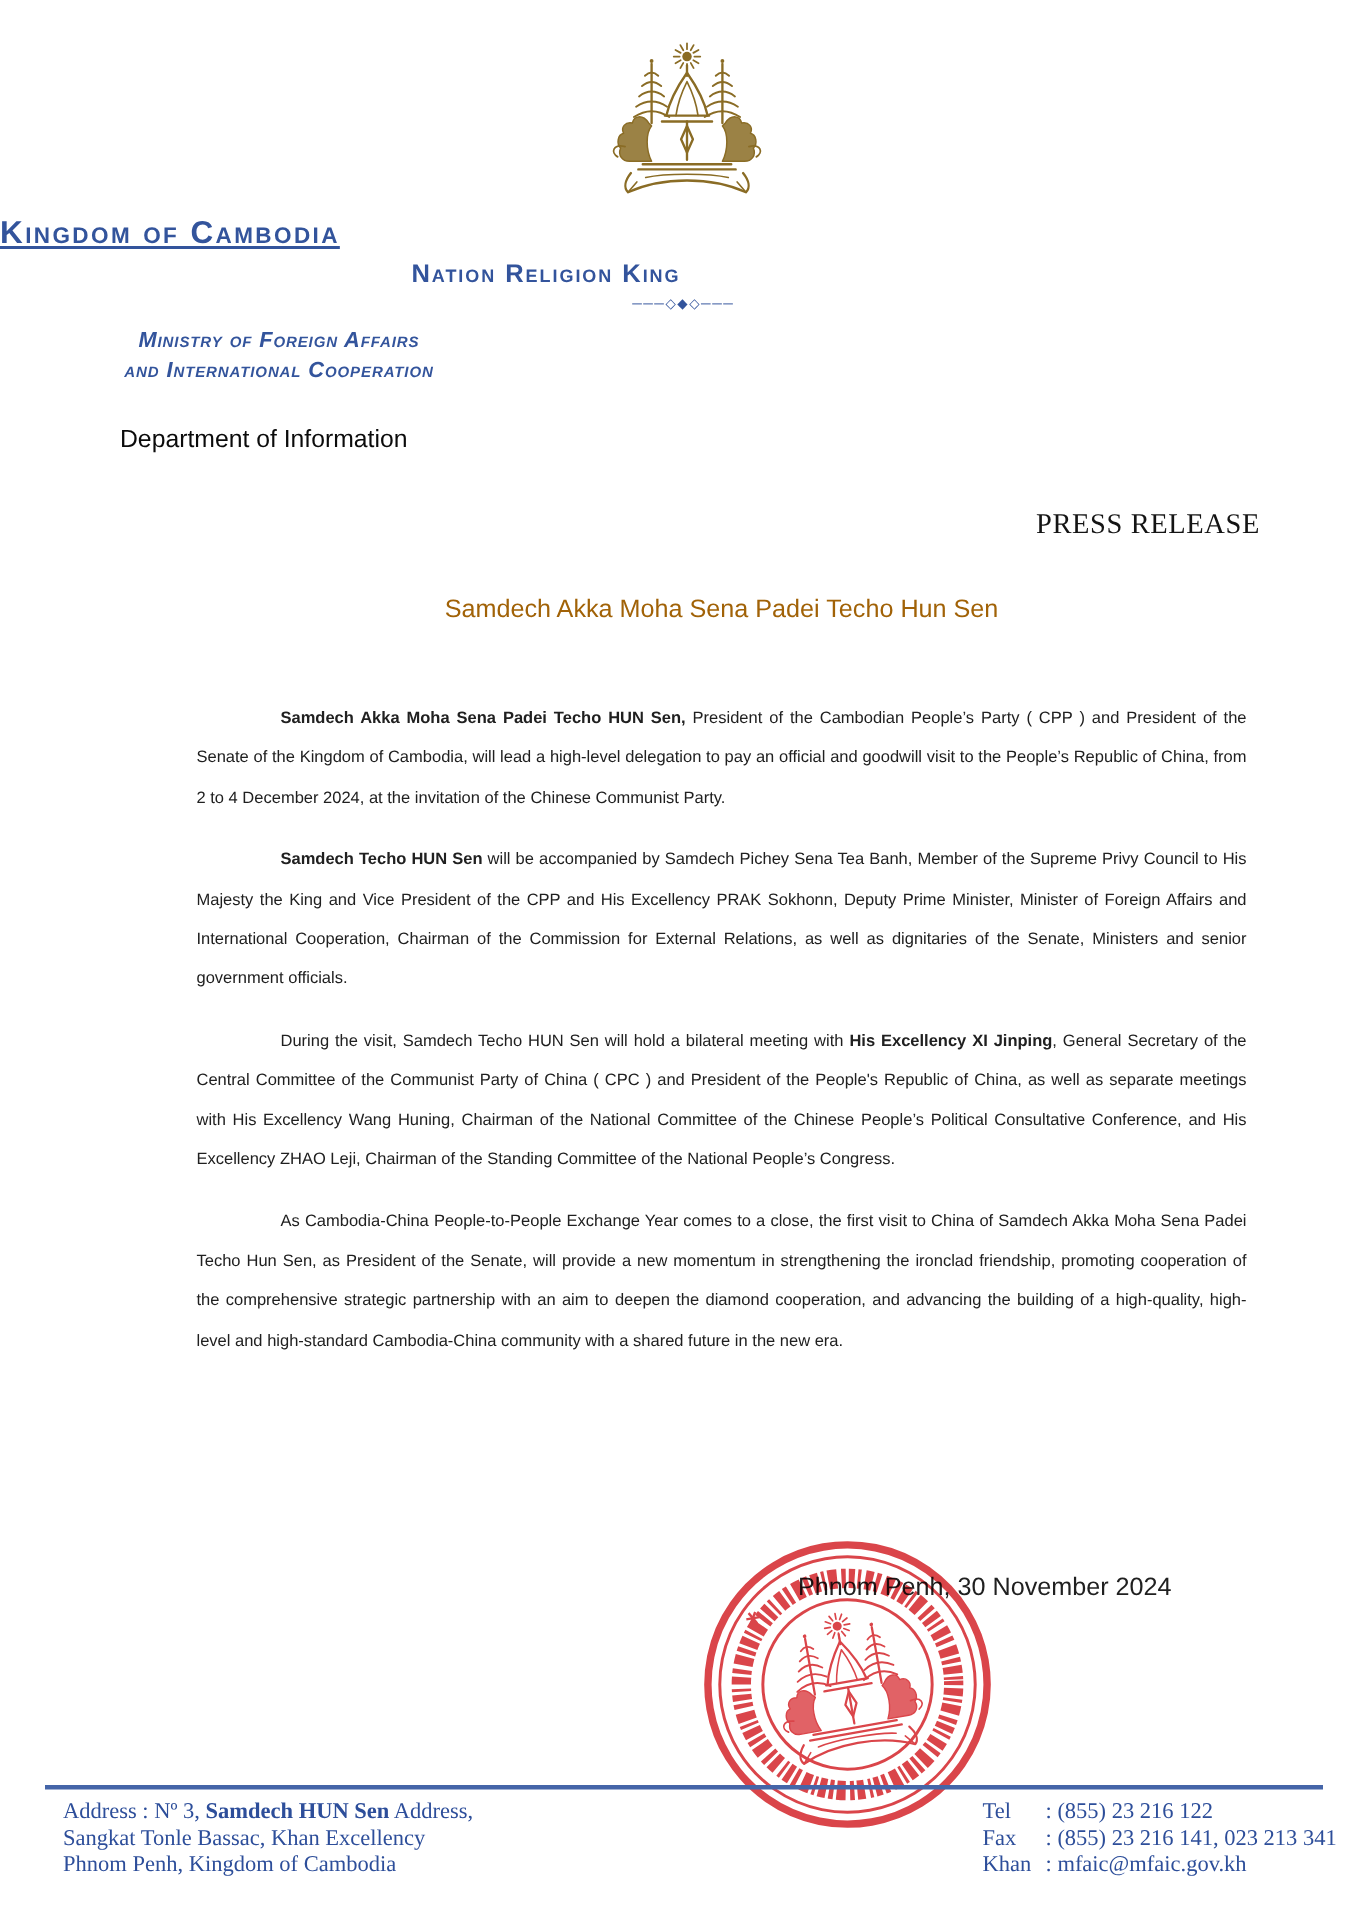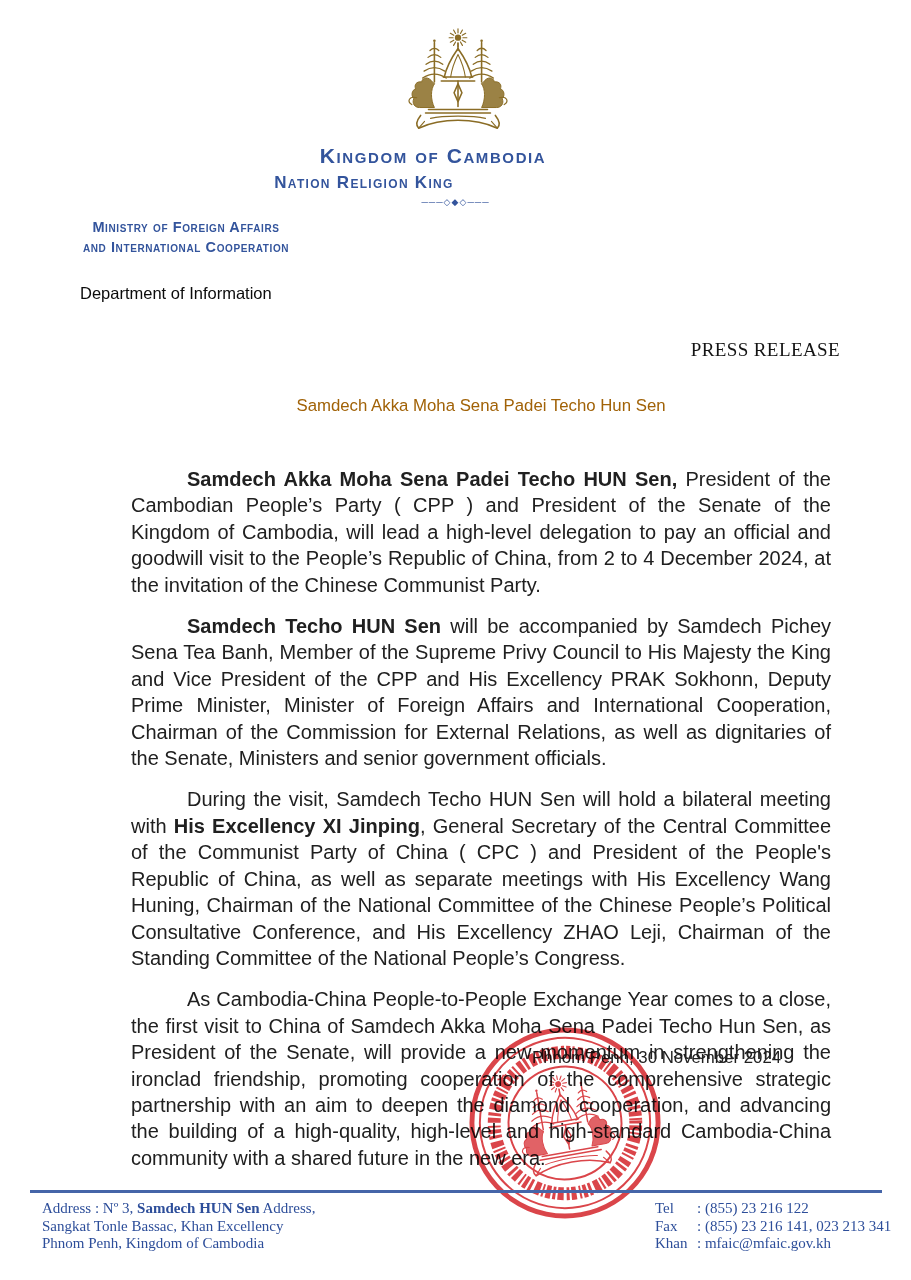--- a/index.html
+++ b/index.html
@@ -11,47 +11,48 @@
   }
   html,body{margin:0;padding:0;background:#ffffff;}
   .page{
     position:relative;width:911px;height:1280px;background:#ffffff;
     overflow:hidden;margin:0 auto;
     font-family:"Liberation Sans", sans-serif;color:#202020;
   }
   .defs{position:absolute;width:0;height:0;overflow:hidden;}
   .emblem{position:absolute;left:399px;top:24px;width:118px;height:112px;color:var(--emblem-gold);}
   .kingdom{
-    position:absolute;left:0;top:144px;width:866px;text-align:center;
+    position:absolute;left:0;top:144px;width:866px;
     font-variant:small-caps;font-weight:bold;font-size:21px;letter-spacing:1.6px;
     color:var(--header-blue);
+    text-decoration:underline;
   }
   .motto{
     position:absolute;left:0;top:173px;width:728px;text-align:center;
     font-variant:small-caps;font-weight:bold;font-size:17px;letter-spacing:1.3px;
     color:var(--header-blue);
   }
   .ornament{
     position:absolute;left:0;top:197px;width:911px;text-align:center;
     font-size:9px;letter-spacing:1px;color:var(--header-blue);
   }
   .ministry{
     position:absolute;left:45px;top:217px;width:282px;text-align:center;
     font-variant:small-caps;font-weight:bold;font-size:14.5px;line-height:20px;
-    letter-spacing:0.6px;color:var(--header-blue);
+    letter-spacing:0.6px;color:var(--header-blue);font-style:italic;
   }
   .department{position:absolute;left:80px;top:284px;font-size:16.5px;color:#0b0b0b;}
   .press-label{position:absolute;top:339px;right:71px;font-size:19px;letter-spacing:0.4px;color:#141414;font-family:Liberation Serif, serif;}
   .doc-title{
     position:absolute;left:131px;top:391px;width:700px;text-align:center;
     font-size:16.8px;line-height:30px;color:#a16207;
   }
   .body-text{
     position:absolute;left:131px;top:466px;width:700px;
-    font-size:20px;line-height:26.4px;text-align:justify;color:#202020;
+    font-size:11px;line-height:26.4px;text-align:justify;color:#202020;
   }
   .body-text p{margin:0 0 15px 0;text-indent:56px;}
   .b{font-weight:bold;}
   .dateline{position:absolute;left:532px;top:1048px;font-size:16.8px;color:#202020;}
   .seal{
     position:absolute;left:466px;top:1024px;width:198px;height:198px;
     transform:rotate(-10deg);mix-blend-mode:multiply;opacity:0.93;color:var(--seal-red);
   }
   .footer-rule{position:absolute;left:30px;top:1190px;width:852px;border-top:3px solid var(--rule-blue);}
   .footer-left{

